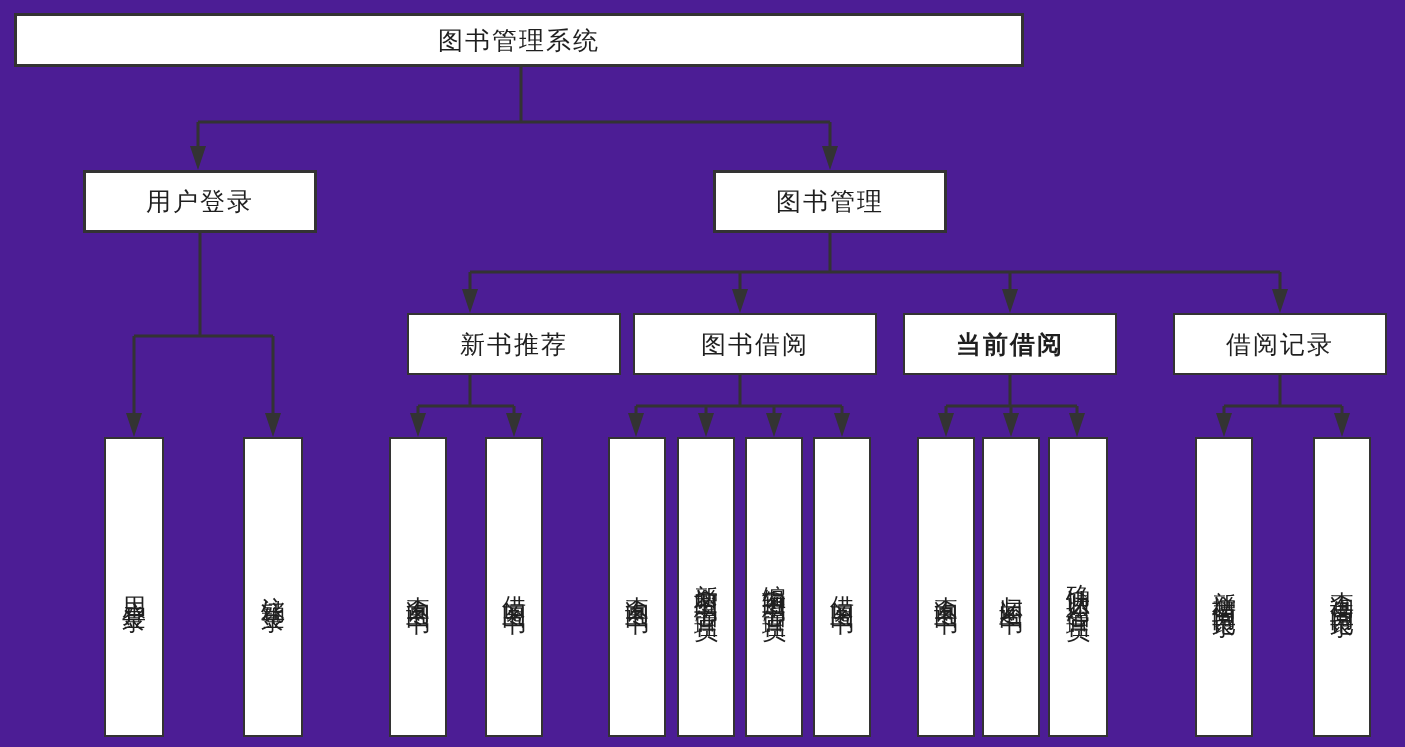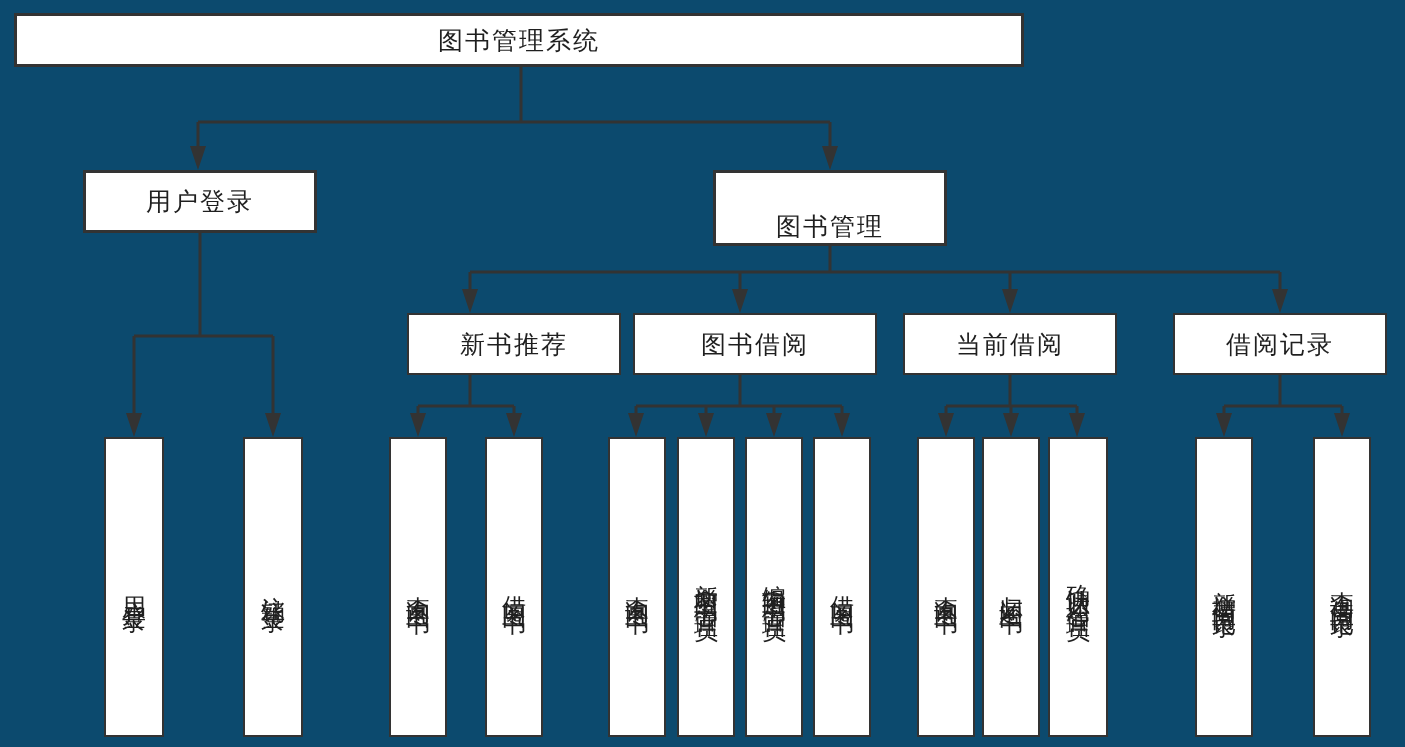--- a/index.html
+++ b/index.html
@@ -1,20 +1,20 @@
 <!DOCTYPE html>
 <html><head>
 <meta charset="utf-8">
 <style>
   html, body { margin: 0; padding: 0; background: #ffffff; }
   #stage {
     position: relative;
     width: 1405px;
     height: 747px;
-    background: #0c4a6e;
+    background: #4c1d95;
     overflow: hidden;
     font-family: "Liberation Sans", sans-serif;
     color: #1f1f1f;
   }
   #wires { position: absolute; left: 0; top: 0; width: 1405px; height: 747px; }
   .box {
     position: absolute;
     box-sizing: border-box;
     background: #ffffff;
     border: 2px solid #333333;
@@ -28,24 +28,24 @@
   .v-label {
     writing-mode: vertical-rl;
     text-orientation: mixed;
     font-size: 24px;
     letter-spacing: 5px;
     line-height: 1;
   }
   
   .n-root        { left: 14px;   top: 13px;  width: 1010px; height: 54px; }
   .n-user-login  { left: 83px;   top: 170px; width: 234px;  height: 63px; }
-  .n-book-mgmt   { left: 713px;  top: 170px; width: 234px;  height: 76px; align-items: flex-end; }
+  .n-book-mgmt   { left: 713px;  top: 170px; width: 234px;  height: 63px; }
   .n-new-book    { left: 363px;  top: 313px; width: 214px;  height: 62px; margin-left: 44px; }
   .n-book-borrow { left: 633px;  top: 313px; width: 244px;  height: 62px; }
-  .n-cur-borrow  { left: 903px;  top: 313px; width: 214px;  height: 62px; }
+  .n-cur-borrow  { left: 903px;  top: 313px; width: 214px;  height: 62px; font-weight: bold; }
   .n-borrow-rec  { left: 1173px; top: 313px; width: 214px;  height: 62px; }
   .leaf { top: 437px; height: 300px; width: 60px; }
   .n-leaf-login   { left: 104px; }
   .n-leaf-logout  { left: 243px; }
   .n-nb-query     { left: 389px; width: 58px; }
   .n-nb-borrow    { left: 485px; width: 58px; }
   .n-bb-query     { left: 608px; width: 58px; }
   .n-bb-add       { left: 677px; width: 58px; }
   .n-bb-edit      { left: 745px; width: 58px; }
   .n-bb-borrow    { left: 813px; width: 58px; }

